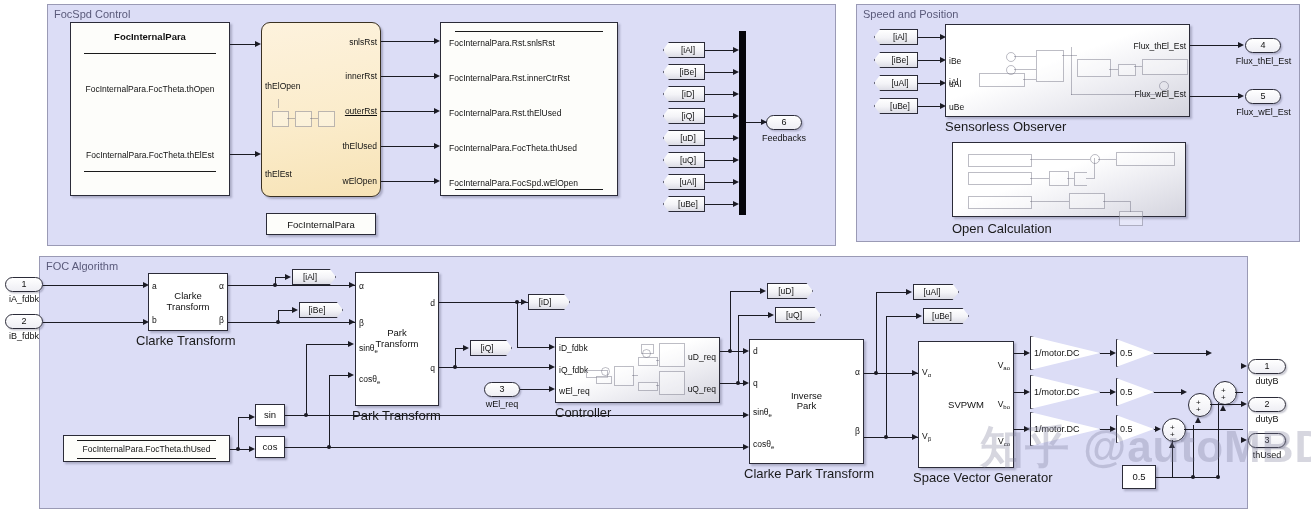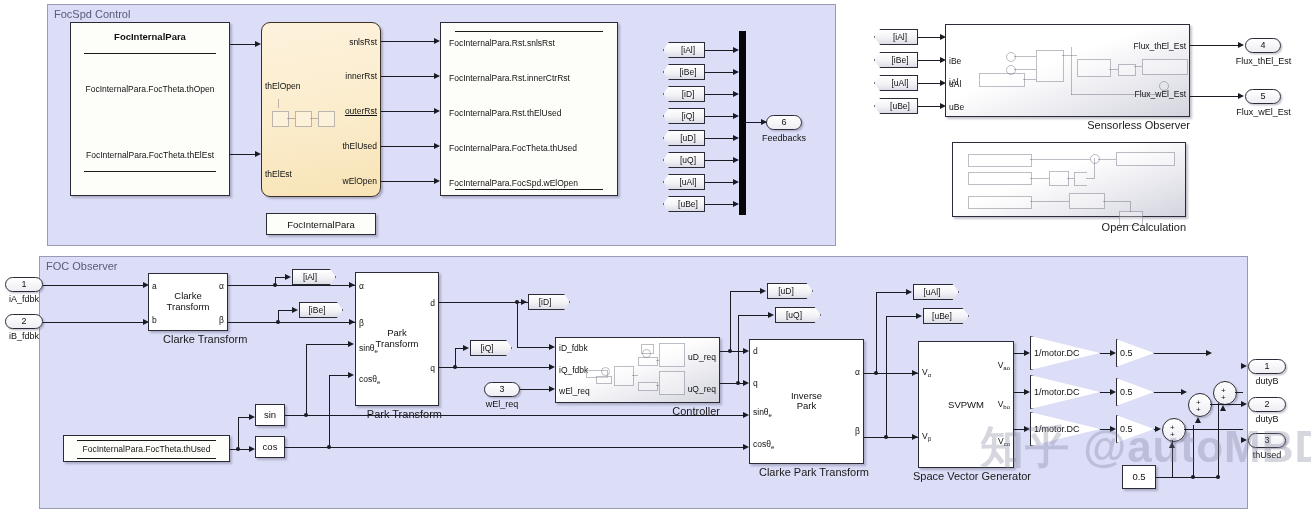--- a/index.html
+++ b/index.html
@@ -7,21 +7,21 @@
   #canvas{position:relative;width:1311px;height:515px;background:#ffffff;overflow:hidden;}
 
   
   .panel{position:absolute;background:#dcddf6;border:1px solid #9a9ab5;box-sizing:border-box;}
   .panel-title{position:absolute;font-size:11px;color:#5a5a7a;left:6px;top:3px;white-space:nowrap;}
 
   
   .blk{position:absolute;box-sizing:border-box;border:1px solid #2b2b38;background:#ffffff;
        box-shadow:2px 2px 2px rgba(80,80,110,.35);}
   .blk-grad{background:linear-gradient(160deg,#ffffff 0%,#ffffff 42%,#e9e9ef 72%,#d4d4de 100%);}
-  .blk-label{position:absolute;font-size:11px;color:#1a1a1a;white-space:nowrap;text-align:right;}
+  .blk-label{position:absolute;font-size:13px;color:#1a1a1a;white-space:nowrap;text-align:left;}
   .ctr{position:absolute;left:0;right:0;top:50%;transform:translateY(-50%);text-align:center;
        font-size:9.5px;color:#111;line-height:1.15;}
   .port{position:absolute;font-size:8.5px;color:#111;white-space:nowrap;}
   .port-in{left:3px;}
   .port-out{right:3px;}
   .sub{font-size:6px;vertical-align:-2px;}
 
   
   .chart{position:absolute;box-sizing:border-box;border:1px solid #3a3122;border-radius:9px;
          background:linear-gradient(170deg,#fdf2dd 0%,#fbeccb 55%,#f7e3b6 100%);
@@ -173,20 +173,23 @@
   <div class="arrow" style="left:733px;top:178.6px;"></div>
   <div class="w wh" style="left:705px;top:204px;width:30px;"></div>
   <div class="arrow" style="left:733px;top:200.6px;"></div>
 
   <div class="mux" style="left:739px;top:31px;width:7px;height:184px;"></div>
   <div class="w wh" style="left:746px;top:122px;width:21px;"></div>
   <div class="arrow" style="left:761px;top:118.6px;"></div>
   <div class="ioport" style="left:766px;top:115px;width:36px;">6</div>
   <div class="ioport-label" style="left:753px;top:133px;width:62px;">Feedbacks</div>
 
+  <div class="panel" style="left:856px;top:4px;width:444px;height:238px;">
+    <div class="panel-title">Speed and Position</div>
+  </div>
 
   <div class="tag from" style="left:874px;top:29px;width:44px;">[iAl]</div>
   <div class="tag from" style="left:874px;top:52px;width:44px;">[iBe]</div>
   <div class="tag from" style="left:874px;top:75px;width:44px;">[uAl]</div>
   <div class="tag from" style="left:874px;top:98px;width:44px;">[uBe]</div>
 
   <div class="w wh" style="left:918px;top:37px;width:24px;"></div>
   <div class="arrow" style="left:940px;top:33.6px;"></div>
   <div class="w wh" style="left:918px;top:60px;width:24px;"></div>
   <div class="arrow" style="left:940px;top:56.6px;"></div>
@@ -248,41 +251,41 @@
   <div class="arrow" style="left:1238px;top:41.6px;"></div>
   <div class="ioport" style="left:1245px;top:38px;width:36px;">4</div>
   <div class="ioport-label" style="left:1227px;top:56px;width:73px;">Flux_thEl_Est</div>
 
   <div class="w wh" style="left:1190px;top:96px;width:49px;"></div>
   <div class="arrow" style="left:1238px;top:92.6px;"></div>
   <div class="ioport" style="left:1245px;top:89px;width:36px;">5</div>
   <div class="ioport-label" style="left:1227px;top:107px;width:73px;">Flux_wEl_Est</div>
 
   <div class="panel" style="left:39px;top:256px;width:1209px;height:253px;">
-    <div class="panel-title">FOC Observer</div>
+    <div class="panel-title">FOC Algorithm</div>
   </div>
 
   <div class="ioport" style="left:5px;top:277px;width:38px;">1</div>
   <div class="ioport-label" style="left:-2px;top:294px;width:52px;">iA_fdbk</div>
   <div class="ioport" style="left:5px;top:314px;width:38px;">2</div>
   <div class="ioport-label" style="left:-2px;top:331px;width:52px;">iB_fdbk</div>
 
   <div class="w wh" style="left:43px;top:285px;width:101px;"></div>
   <div class="arrow" style="left:143px;top:281.6px;"></div>
   <div class="w wh" style="left:43px;top:322px;width:101px;"></div>
   <div class="arrow" style="left:143px;top:318.6px;"></div>
 
   <div class="blk" style="left:148px;top:273px;width:80px;height:58px;">
     <div class="port port-in" style="top:7px;">a</div>
     <div class="port port-in" style="top:41px;">b</div>
     <div class="port port-out" style="top:7px;">α</div>
     <div class="port port-out" style="top:41px;">β</div>
     <div class="ctr">Clarke<br>Transform</div>
   </div>
-  <div class="blk-label" style="left:163px;top:333px;width:80px;">Clarke Transform</div>
+  <div class="blk-label" style="left:136px;top:333px;width:80px;">Clarke Transform</div>
 
   <div class="w wh" style="left:228px;top:285px;width:128px;"></div>
   <div class="dot" style="left:273px;top:283px;"></div>
   <div class="w wv" style="left:275px;top:277px;height:9px;"></div>
   <div class="w wh" style="left:275px;top:277px;width:12px;"></div>
   <div class="arrow" style="left:285px;top:273.6px;"></div>
   <div class="tag goto" style="left:292px;top:269px;width:44px;">[iAl]</div>
 
   <div class="w wh" style="left:228px;top:322px;width:128px;"></div>
   <div class="dot" style="left:276px;top:320px;"></div>

